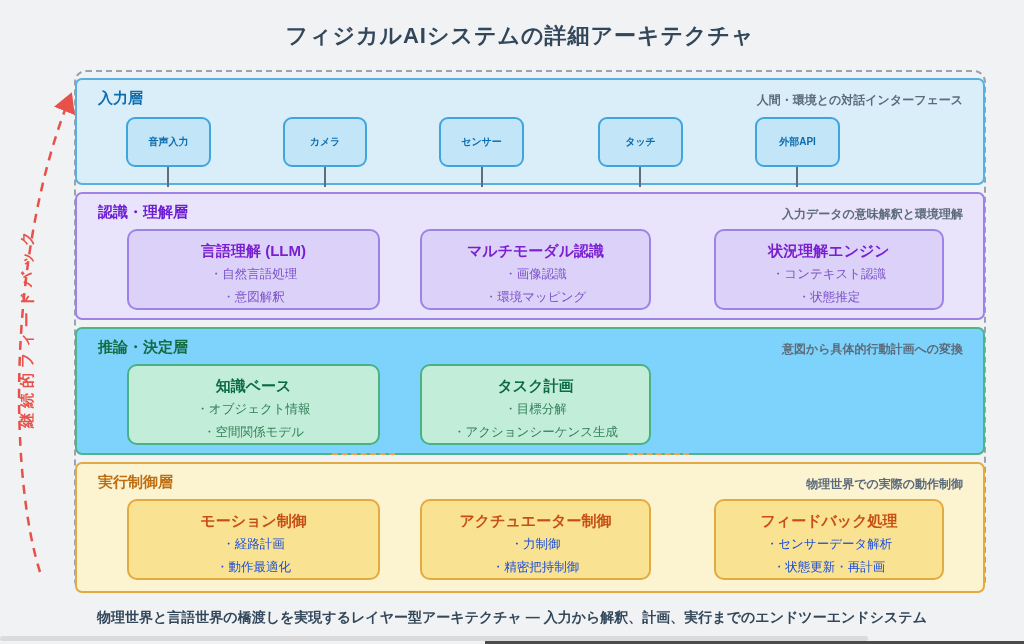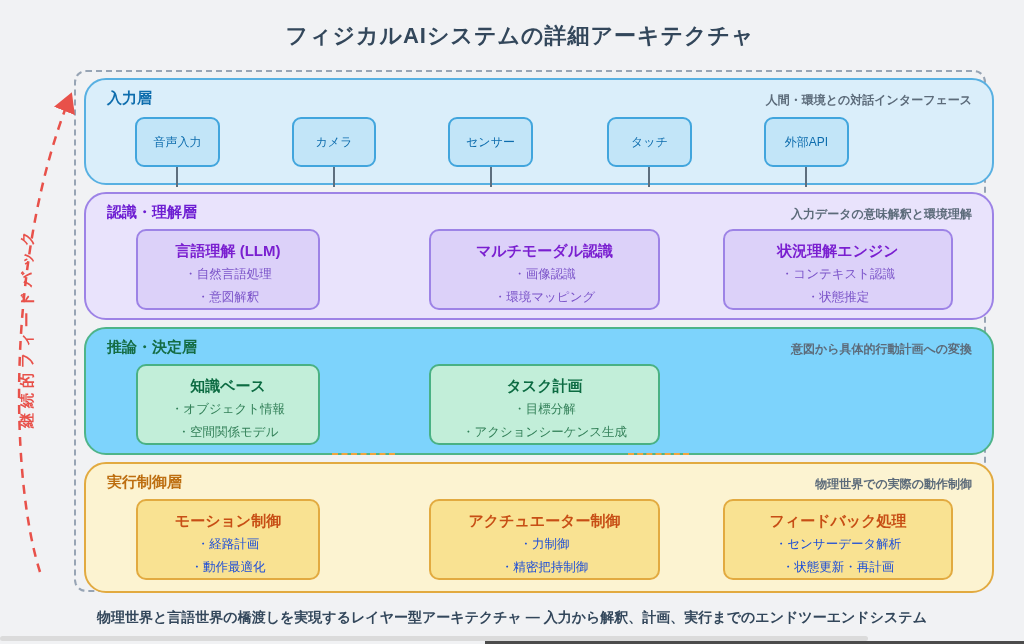--- a/index.html
+++ b/index.html
@@ -7,45 +7,45 @@
   body { font-family:"Liberation Sans","DejaVu Sans",sans-serif; background:#f1f2f4; position:relative; overflow:hidden; }
   .stage { position:absolute; inset:0; width:1024px; height:644px; }
 
   .diagram-title { position:absolute; top:21px; left:8px; width:100%; text-align:center;
     font-size:22px; font-weight:bold; color:#33475b; letter-spacing:1px; }
 
   .outer-frame { position:absolute; left:74px; top:70px; width:912px; height:522px;
     border:2px dashed #97a4b4; border-radius:12px; }
 
   .layer { position:absolute; left:75px; width:910px; border-style:solid; border-width:2px;
-    border-radius:22px;margin-left:9px; }
+    border-radius:7px; }
   .layer-input      { top:78px;  height:107px; background:#daeefa; border-color:#58b0e2; }
   .layer-recognition{ top:192px; height:128px; background:#e9e3fc; border-color:#9d83e6; }
   .layer-reasoning  { top:327px; height:128px; background:#7dd3fc; border-color:#4eb489; }
   .layer-execution  { top:462px; height:131px; background:#fcf3d1; border-color:#e2aa40; }
 
   .layer-label { position:absolute; left:21px; top:9px; font-size:15px; font-weight:bold; }
   .layer-input       .layer-label { color:#0e6dad; }
   .layer-recognition .layer-label { color:#6d1dd2; }
   .layer-reasoning   .layer-label { color:#146c44; }
   .layer-execution   .layer-label { color:#bd6e10;text-align:center; }
   .layer-note { position:absolute; right:20px; top:12px; font-size:12px; font-weight:600; color:#5c6b7a; }
 
   .input-node { position:absolute; top:37px; height:50px; border-radius:9px;
     background:#c2e5f8; border:2px solid #41a5dd; color:#0d6cad;
     display:flex; align-items:center; justify-content:center;
-    font-size:12px; font-weight:normal; }
+    font-size:10px; font-weight:bold; }
   .n1{left:49px;width:85px} .n2{left:206px;width:84px} .n3{left:362px;width:85px}
   .n4{left:521px;width:85px} .n5{left:678px;width:85px}
   .conn { position:absolute; top:87px; width:2px; height:20px; background:#5d6e7e; }
   .c1{left:90px} .c2{left:247px} .c3{left:404px} .c4{left:562px} .c5{left:719px}
 
   .box { position:absolute; top:35px; height:81px; border-radius:10px; padding-top:9px;
     text-align:center; }
-  .col1{left:50px;width:184px} .col2{left:343px;width:231px} .col3{left:637px;width:230px}
+  .col1{left:50px;width:253px} .col2{left:343px;width:231px} .col3{left:637px;width:230px}
   .box-title { font-size:15px; font-weight:bold; line-height:1.5; }
   .box-item  { font-size:12.5px; line-height:1.9; }
   .layer-recognition .box { background:#dcd1f9; border:2px solid #9d83e6; }
   .layer-recognition .box-title { color:#7a1fd0; }
   .layer-recognition .box-item  { color:#7b54c9; }
   .layer-reasoning .box { background:#c2eed9; border:2px solid #49b184; }
   .layer-reasoning .box-title { color:#0c6b42; }
   .layer-reasoning .box-item  { color:#338059; }
   .layer-execution .box { background:#f9e292; border:2px solid #e2aa40; }
   .layer-execution .box-title { color:#c74e15; }

